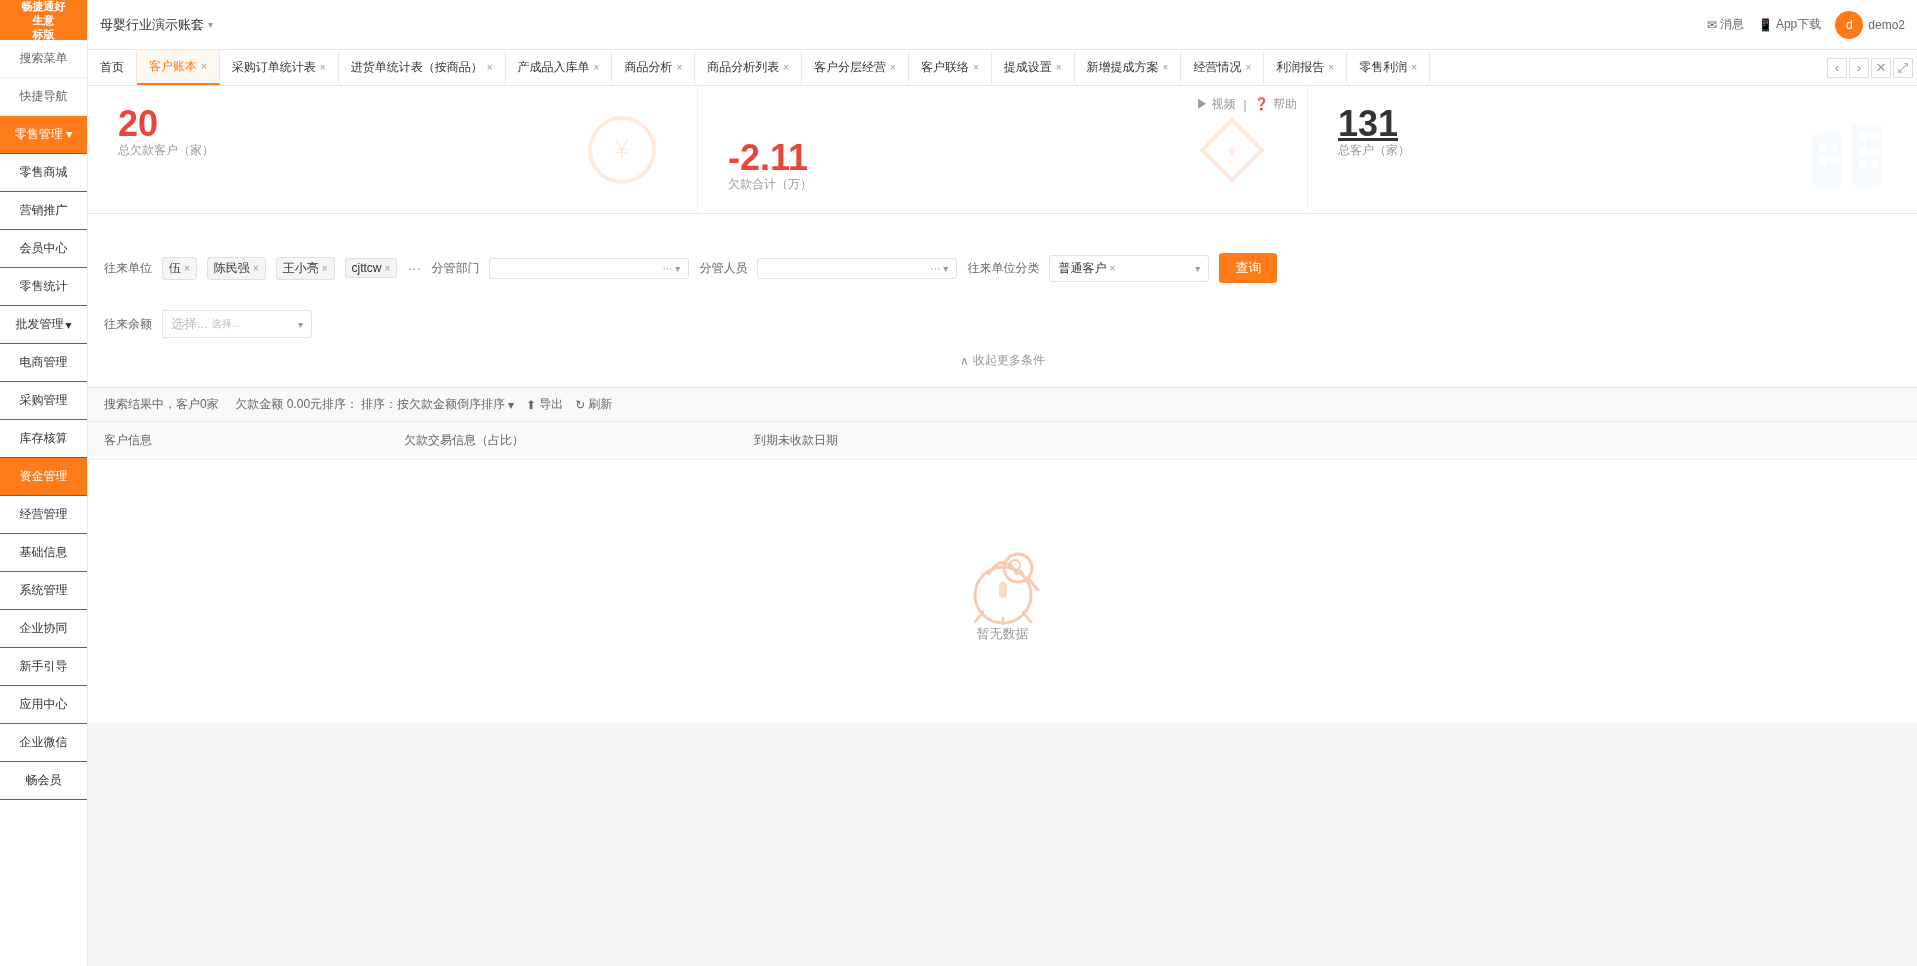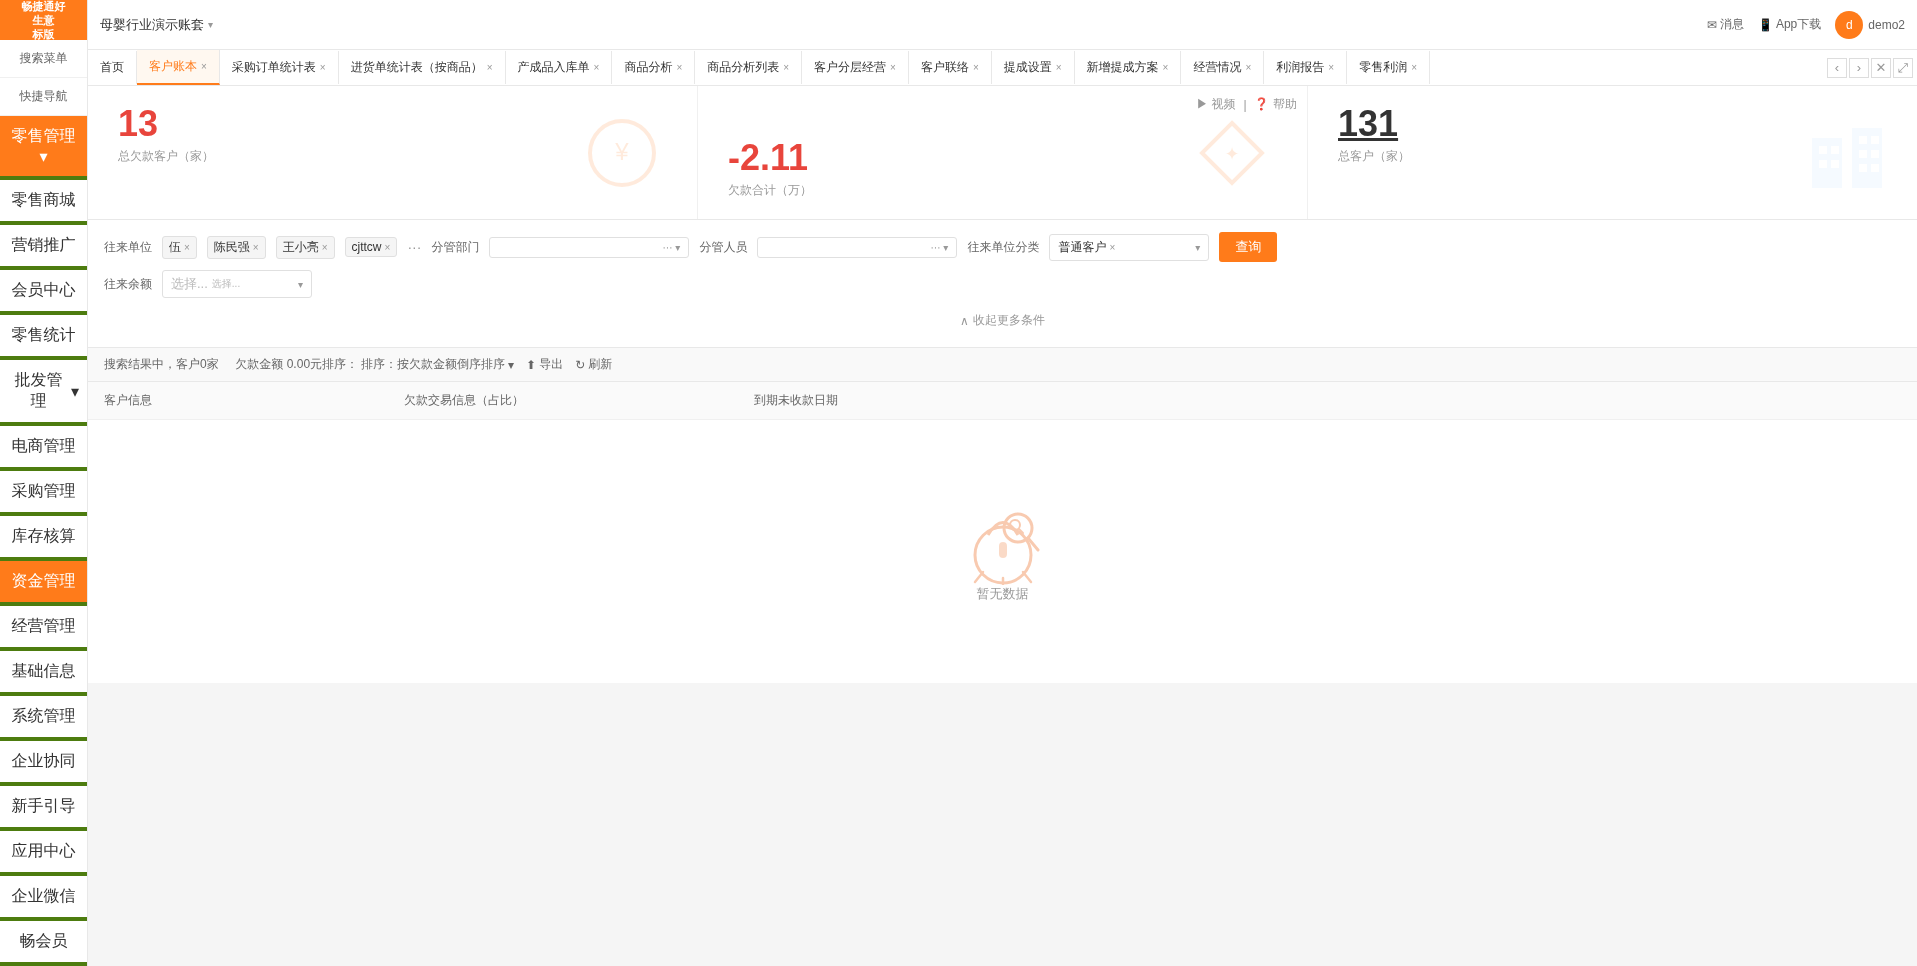--- a/index.html
+++ b/index.html
@@ -3,21 +3,21 @@
   <meta charset="utf-8">
   <style>
     * { box-sizing: border-box; margin: 0; padding: 0; }
     body { font-family: 'Microsoft YaHei', Arial, sans-serif; font-size: 13px; background: #f5f5f5; display: flex; height: 100vh; overflow: hidden; }
 
     
     .sidebar { width: 88px; background: #fff; display: flex; flex-direction: column; border-right: 1px solid #e8e8e8; flex-shrink: 0; }
     .sidebar-logo { background: #ff7b1a; padding: 20px; display: flex; align-items: center; justify-content: flex-start; height: 36px; }
     .sidebar-logo-text { color: #fff; font-size: 11px; font-weight: bold; text-align: center; line-height: 1.3; }
     .sidebar-search { padding: 10px 8px; border-bottom: 1px solid #f0f0f0; cursor: pointer; text-align: center; font-size: 12px; color: #666; }
-    .sidebar-nav-item { padding: 10px 8px; text-align: center; font-size: 16px; color: #333; cursor: pointer; border-bottom: 4px solid #4d7c0f; }
+    .sidebar-nav-item { padding: 10px 8px; text-align: center; font-size: 12px; color: #333; cursor: pointer; border-bottom: 1px solid #4d7c0f; }
     .sidebar-nav-item.active { background: #ff7b1a; color: #fff; }
     .sidebar-nav-item.has-arrow { display: flex; align-items: center; justify-content: center; gap: 2px; }
 
     
     .main { flex: 1; display: flex; flex-direction: column; overflow: hidden; }
 
     
     .topbar { height: 50px; background: #fff; border-bottom: 1px solid #e8e8e8; display: flex; align-items: center; padding: 0 12px; gap: 10px; }
     .topbar-selector { display: flex; align-items: center; gap: 4px; font-size: 13px; color: #333; cursor: pointer; }
     .topbar-selector-arrow { color: #999; font-size: 10px; }
@@ -38,26 +38,26 @@
     
     .content { flex: 1; overflow-y: auto; background: #f5f5f5; padding: 0; }
 
     
     .stats-row { background: #fff; display: flex; border-bottom: 1px solid #e8e8e8; }
     .stat-card { flex: 1; padding: 20px 30px; position: relative; display: flex; flex-direction: column; align-items: flex-start; border-right: 1px solid #f0f0f0; }
     .stat-card:last-child { border-right: none; }
     .stat-value { font-size: 36px; font-weight: bold; color: #333; line-height: 1; }
     .stat-value.red { color: #e8453c; }
     .stat-value.negative { color: #e8453c; margin-top: 34px; }
-    .stat-label { font-size: 12px; color: #999; margin-top: 6px; }
+    .stat-label { font-size: 12px; color: #999; }
     .video-help { position: absolute; top: 10px; right: 10px; display: flex; align-items: center; gap: 8px; font-size: 12px; color: #999; }
 
     
     .filter-area { background: #fff; padding: 12px 16px; border-bottom: 1px solid #e8e8e8; }
-    .filter-row { display: flex; align-items: center; gap: 10px; flex-wrap: wrap; margin-bottom: 8px; }
+    .filter-row { display: flex; align-items: center; gap: 10px; flex-wrap: wrap; margin-bottom: 8px; margin-top: 27px; }
     .filter-row:last-of-type { margin-bottom: 0; }
     .filter-label { font-size: 12px; color: #666; white-space: nowrap; }
     .filter-tag { display: inline-flex; align-items: center; gap: 3px; background: #f5f5f5; border: 1px solid #e0e0e0; border-radius: 3px; padding: 2px 6px; font-size: 12px; color: #333; }
     .filter-tag-close { color: #999; cursor: pointer; font-size: 10px; }
     .filter-more { color: #999; cursor: pointer; font-size: 14px; }
     .filter-select { display: flex; align-items: center; gap: 4px; border: 1px solid #e0e0e0; border-radius: 3px; padding: 4px 8px; min-width: 120px; cursor: pointer; background: #fff; }
     .filter-select-arrow { color: #999; font-size: 10px; margin-left: auto; }
     .filter-select-wide { min-width: 200px; }
     .collapse-bar { display: flex; align-items: center; justify-content: center; padding: 6px; cursor: pointer; color: #999; font-size: 12px; gap: 4px; }
     .query-btn { background: #ff7b1a; color: #fff; border: none; padding: 6px 16px; border-radius: 3px; cursor: pointer; font-size: 13px; }
@@ -212,21 +212,21 @@
   <div class="content">
 
     <div class="stats-row">
 
       <div class="stat-card">
 
         <svg style="position:absolute;right:40px;top:50%;transform:translateY(-50%);opacity:0.15;width:70px;height:70px;" viewBox="0 0 70 70">
           <circle cx="35" cy="35" r="32" fill="none" stroke="#ff7b1a" stroke-width="4"></circle>
           <text x="35" y="42" text-anchor="middle" font-size="24" fill="#ff7b1a">¥</text>
         </svg>
-        <div class="stat-value red">13</div>
+        <div class="stat-value red">20</div>
         <div class="stat-label">总欠款客户（家）</div>
       </div>
 
       <div class="stat-card">
 
         <svg style="position:absolute;right:40px;top:50%;transform:translateY(-50%);opacity:0.15;width:70px;height:70px;" viewBox="0 0 70 70">
           <polygon points="35,5 65,35 35,65 5,35" fill="none" stroke="#ff7b1a" stroke-width="4"></polygon>
           <text x="35" y="42" text-anchor="middle" font-size="18" fill="#ff7b1a">✦</text>
         </svg>
         <div class="stat-value negative">-2.11</div>

